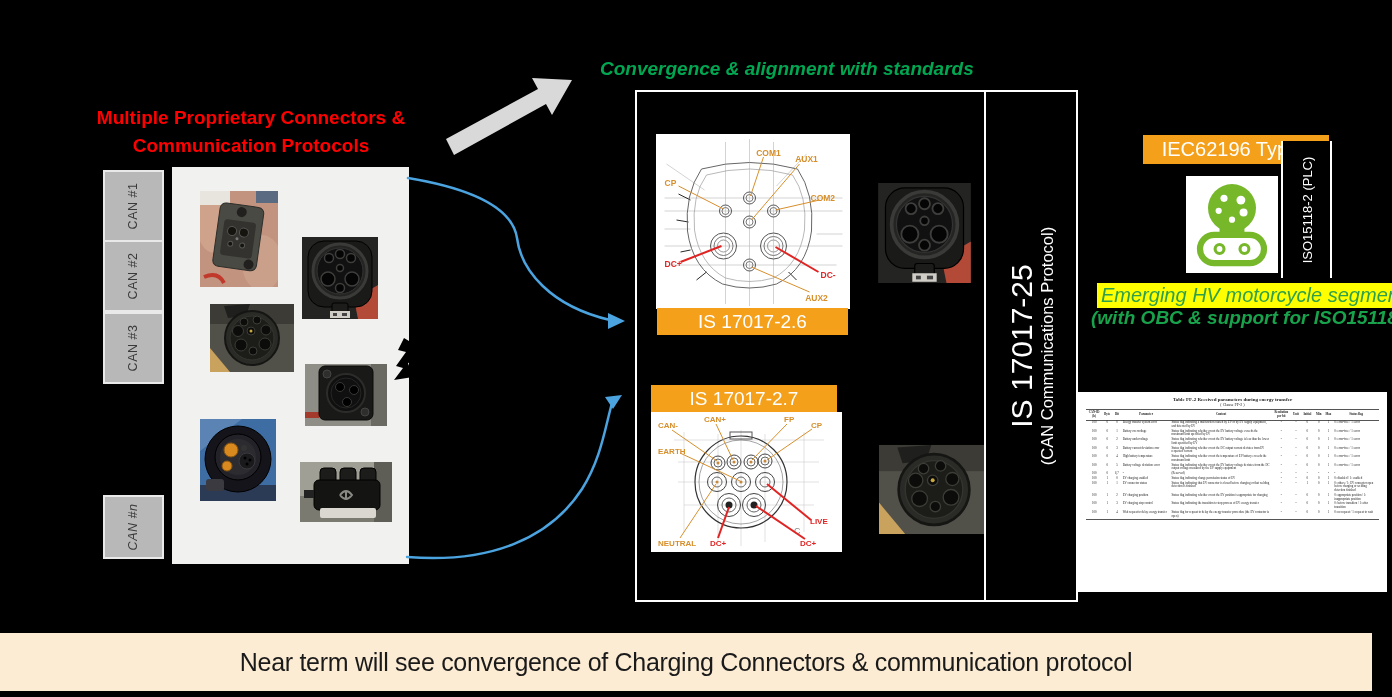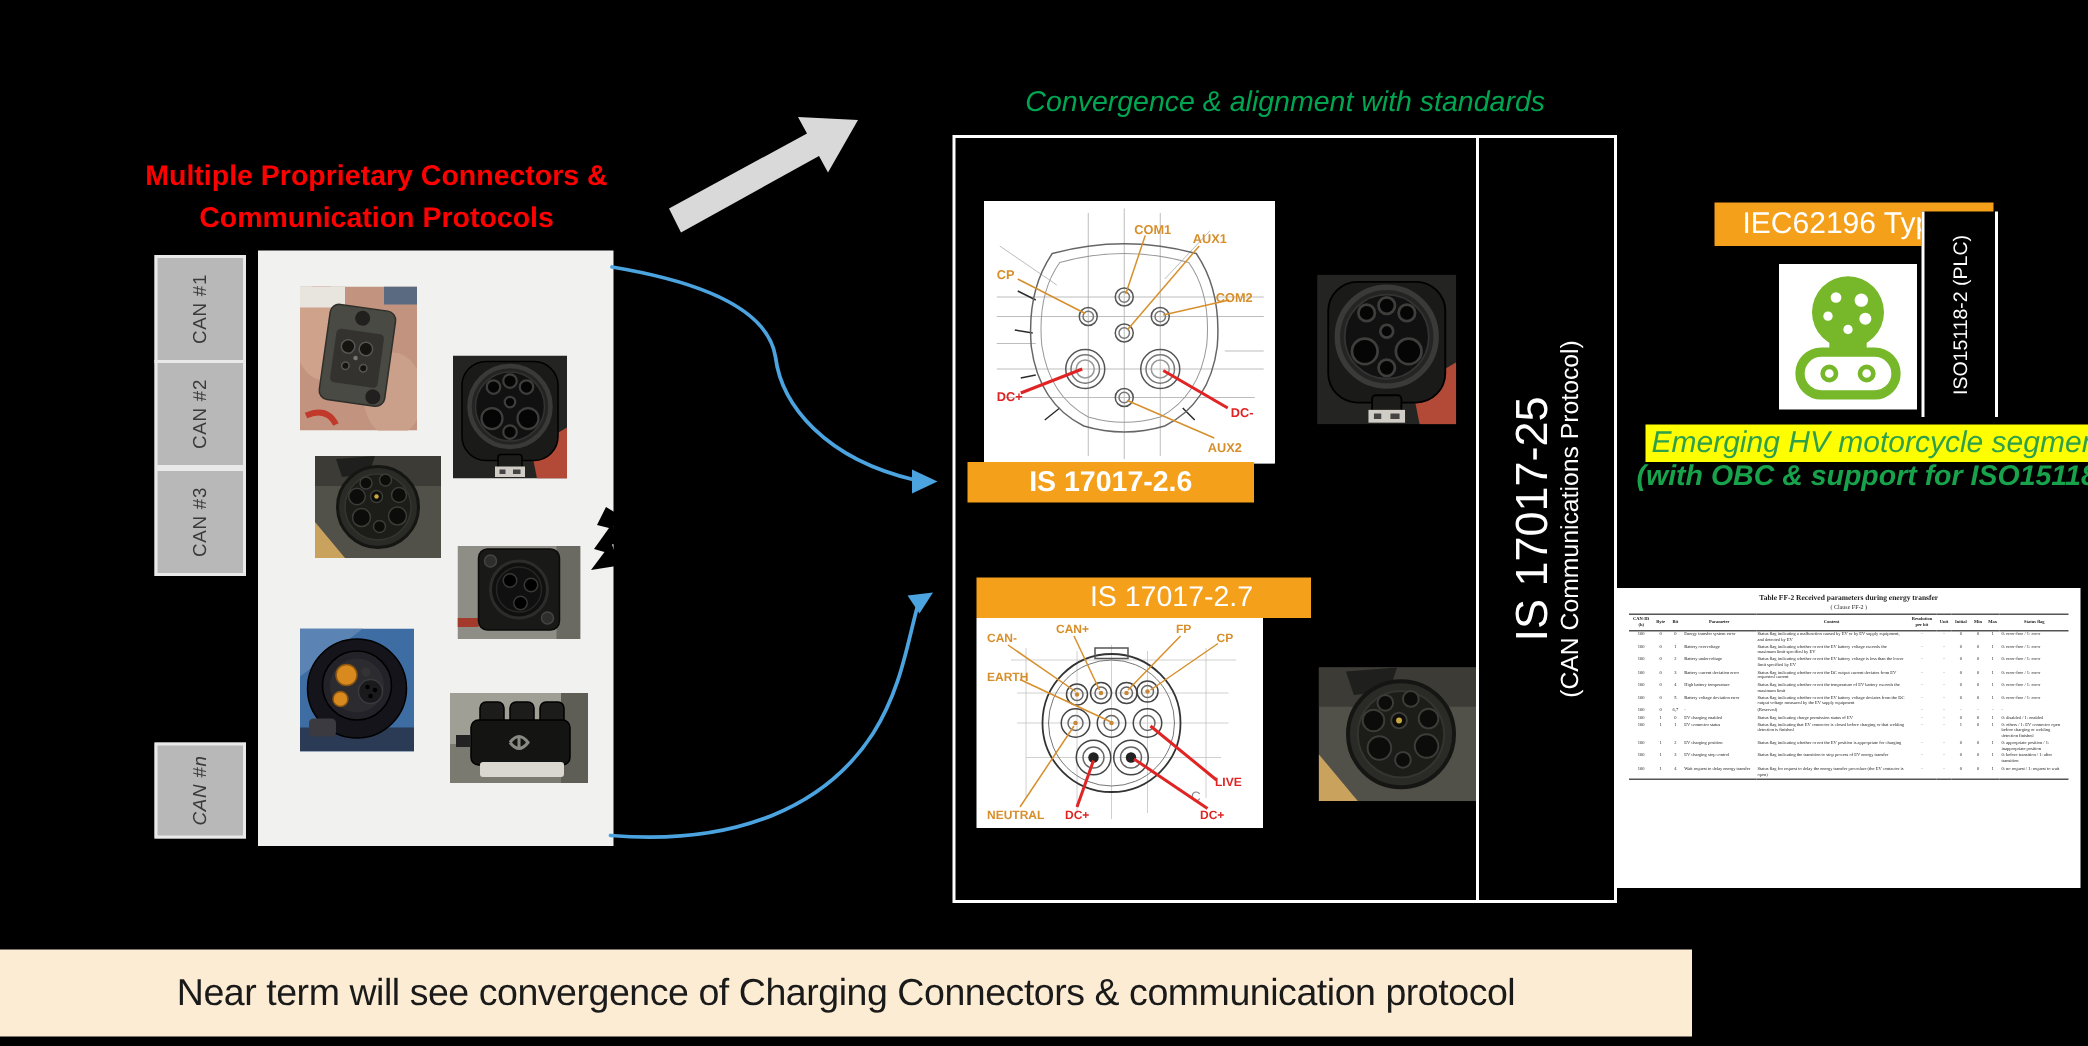--- a/index.html
+++ b/index.html
@@ -2,22 +2,22 @@
 <html><head>
 <meta charset="utf-8">
 <style>
   html,body{margin:0;padding:0;background:#000;}
   .slide{position:relative;width:1392px;height:697px;background:#000;overflow:hidden;
          font-family:"Liberation Sans",sans-serif;}
   .abs{position:absolute;}
   
   .red-title{left:85px;top:104px;width:332px;text-align:center;color:#ff0000;
              font-size:19px;font-weight:bold;line-height:1.45;}
-  .green-title{left:600px;top:58px;width:430px;text-align:right;color:#00a651;
-             font-size:19px;font-weight:normal;font-style:italic;}
+  .green-title{left:600px;top:58px;width:430px;text-align:left;color:#00a651;
+             font-size:19px;font-weight:bold;font-style:italic;}
   
   .can-box{left:103px;width:57px;background:#b8b8b8;border:2px solid #e9e9e9;
            display:flex;align-items:center;justify-content:center;}
   .can-box span{transform:rotate(-90deg);white-space:nowrap;font-size:12.5px;color:#3a3a3a;letter-spacing:.5px;}
   .can-n span{font-style:italic;}
   
   .panel{left:172px;top:167px;width:237px;height:397px;background:#f1f1ef;}
   
   .boxA{left:607px;top:90px;width:368px;height:508px;background:#000;border:2px solid #fff;margin-left:28px;}
   .boxB{left:984px;top:90px;width:90px;height:508px;background:#000;border:2px solid #fff;}
@@ -47,21 +47,21 @@
       padding:5px 8px;box-sizing:border-box;overflow:hidden;font-family:"Liberation Serif",serif;}
   .ff-title{text-align:center;font-size:5px;font-weight:bold;}
   .ff-sub{text-align:center;font-size:4px;margin-bottom:2px;}
   .ff table{width:100%;border-collapse:collapse;font-size:3px;line-height:1.25;}
   .ff th{border-top:.5px solid #555;border-bottom:.5px solid #555;font-size:3px;
          font-weight:bold;text-align:center;padding:1px;}
   .ff td{vertical-align:top;padding:.5px 1px;text-align:center;}
   .ff td:nth-child(4),.ff td:nth-child(5),.ff td:nth-child(11){text-align:left;}
   .ff tr:last-child td{border-bottom:.5px solid #555;}
   
-  .caption{left:0;top:633px;width:1128px;height:58px;background:#fcecd3;color:#1a1a1a;
+  .caption{left:0;top:633px;width:1372px;height:58px;background:#fcecd3;color:#1a1a1a;
            display:flex;align-items:center;justify-content:center;font-size:25px;letter-spacing:-.3px;}
   .overlay{left:0;top:0;pointer-events:none;}
   svg text{font-family:"Liberation Sans",sans-serif;}
 </style>
 </head>
 <body>
 
 <div class="slide">
 
   <svg width="0" height="0" style="position:absolute" aria-hidden="true">
@@ -256,25 +256,25 @@
         <text x="150" y="28" text-anchor="middle">AUX1</text>
         <text x="8" y="52">CP</text>
         <text x="154" y="67">COM2</text>
         <text x="160" y="167" text-anchor="middle">AUX2</text>
       </g>
       <g font-size="8.5" font-weight="bold" fill="#e02424">
         <text x="8" y="133">DC+</text>
         <text x="164" y="144">DC-</text>
       </g>
     </svg>
-    <div class="abs banner" style="left:8px;top:216px;width:191px;height:27px;font-weight:bold;">
+    <div class="abs banner" style="left:20px;top:216px;width:191px;height:27px;">
       <span>IS 17017-2.6</span>
     </div>
 
-    <div class="abs banner" style="left:14px;top:293px;width:186px;height:27px;padding-left:37px;">
+    <div class="abs banner" style="left:14px;top:293px;width:186px;height:27px;">
       <span>IS 17017-2.7</span>
     </div>
 
     <svg class="abs diag" style="left:14px;top:320px;" width="191" height="140" viewBox="0 0 185 140">
       <rect width="185" height="140" fill="#fff"></rect>
       <g stroke="#c0c0c0" stroke-width="0.5">
         <line x1="64" y1="22" x2="64" y2="130"></line>
           <line x1="87" y1="18" x2="87" y2="134"></line>
           <line x1="111" y1="22" x2="111" y2="130"></line>
         <line x1="24" y1="50" x2="165" y2="50"></line>

